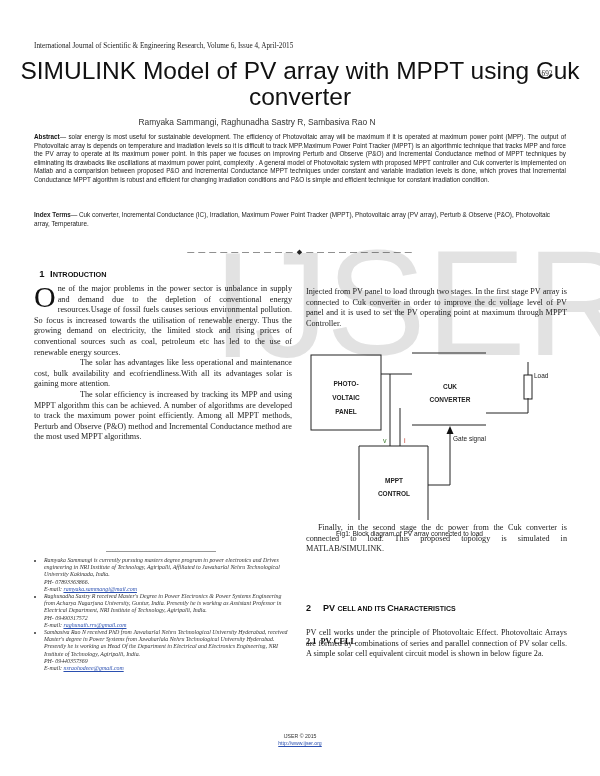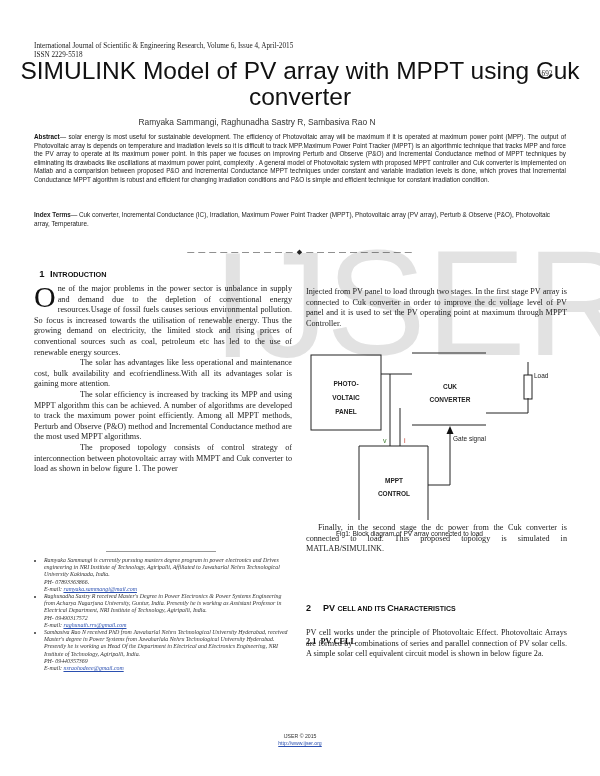--- a/index.html
+++ b/index.html
@@ -1,18 +1,18 @@
 <!DOCTYPE html>
 <html><head>
 <meta charset="utf-8">
 <style>
   html, body { margin:0; padding:0; background:#ffffff; }
   body { width:600px; height:776px; position:relative; overflow:hidden; color:#1a1a1a; font-family:"Liberation Serif", serif; }
   .abs { position:absolute; }
-  .hdr { font-family:"Liberation Serif", serif; font-size:7.2px; color:#222; line-height:9px; }
+  .hdr { font-family:"Liberation Serif", serif; font-size:7.2px; color:#222; line-height:9px;text-align:right; }
   .title { left:0; width:600px; top:58px; text-align:center; font-family:Liberation Sans, sans-serif; font-size:24.5px; line-height:26px; color:#111; }
   .authors { left:0; width:514px; top:117px; text-align:center; font-family:"Liberation Sans", sans-serif; font-size:8.4px; color:#333; }
   .abstract { left:34px; width:532px; top:133px; font-family:"Liberation Sans", sans-serif; font-size:6.35px; line-height:8.55px; text-align:justify; color:#222; }
   .abstract b { color:#111; }
   .index { left:34px; width:532px; top:211px; font-family:"Liberation Sans", sans-serif; font-size:6.35px; line-height:8.55px; color:#222; }
   .sep { left:0; width:600px; top:248px; text-align:center; font-family:"Liberation Sans", sans-serif; font-size:7px; color:#222; letter-spacing:1px; }
   .h1 { font-family:"Liberation Sans", sans-serif; font-weight:bold; font-size:9.5px; color:#111; }
   .h1 .num { display:inline-block; width:16px; }
   .h1 .sc { font-size:7.3px; }
   .col { font-family:"Liberation Serif", serif; font-size:8.2px; line-height:10.6px; text-align:justify; color:#222; }
@@ -33,21 +33,20 @@
   .h2 .num { display:inline-block; width:17px; }
   .h2 .sc { font-size:7px; }
   .h3 { font-family:"Liberation Serif", serif; font-weight:bold; font-size:8.3px; color:#111; }
   svg text { font-family:"Liberation Sans", sans-serif; }
 </style>
 </head>
 <body>
 
 <div class="abs hdr" style="left:34px; top:42px;">
   <div>International Journal of Scientific &amp; Engineering Research, Volume 6, Issue 4, April-2015</div>
-  <div>ISSN 2229-5518</div>
 </div>
 <div class="abs hdr" style="left:538px; top:42px;margin-top:28px;">1692</div>
 
 <div class="abs watermark" style="left:212px; top:230px;">IJ</div>
 <div class="abs watermark" style="left:326px; top:228px;">SER</div>
 
 <div class="abs title">SIMULINK Model of PV array with MPPT using Cuk converter</div>
 <div class="abs authors">Ramyaka Sammangi, Raghunadha Sastry R, Sambasiva Rao N</div>
 
 <div class="abs abstract">
@@ -61,21 +60,20 @@
 <div class="abs sep">— — — — — — — — — —  ◆  — — — — — — — — — —</div>
 
 <div class="abs h1" style="left:34px; top:268px;text-align:center;">
   <span class="num">1</span><span>I</span><span class="sc">NTRODUCTION</span>
 </div>
 
 <div class="abs col left-col" style="top:284px;">
   <p><span class="dropcap">O</span><span>ne of the major problems in the power sector is unbalance in supply and demand due to the depletion of conventional energy resources.Usage of fossil fuels causes serious environmental pollution. So focus is increased towards the utilisation of renewable energy. Thus the growing demand on electricity, the limited stock and rising prices of conventional sources such as coal, petroleum etc has led to the use of renewable energy sources.</span></p>
   <p class="indent">The solar has advantages like less operational and maintenance cost, bulk availability and ecofriendliness.With all its advantages solar is gaining more attention.</p>
   <p class="indent">The solar efficiency is increased by tracking its MPP and using MPPT algorithm this can be achieved. A number of algorithms are developed to track the maximum power point efficiently. Among all MPPT methods, Perturb and Observe (P&amp;O) method and Incremental Conductance method are the most used MPPT algorithms.</p>
-  <p class="indent">The proposed topology consists of control strategy of interconnection between photovoltaic array with MMPT and Cuk converter to load as shown in below figure 1. The power</p>
 </div>
 
 <div class="abs col right-col" style="top:287px;">
   <p>Injected from PV panel to load through two stages. In the first stage PV array is connected to Cuk converter in order to improve the dc voltage level of PV panel and it is used to set the PV operating point at maximum through MPPT Controller.</p>
 </div>
 
 <svg class="abs" style="left:300px; top:340px;" width="300" height="190" viewBox="0 0 300 190">
   <g>
     <rect x="11" y="15" width="70" height="75" fill="none" stroke="#222" stroke-width="1"></rect>
     <text id="pv0" x="46" y="46" font-size="6.5" text-anchor="middle" font-weight="bold" fill="#222">PHOTO-</text>

